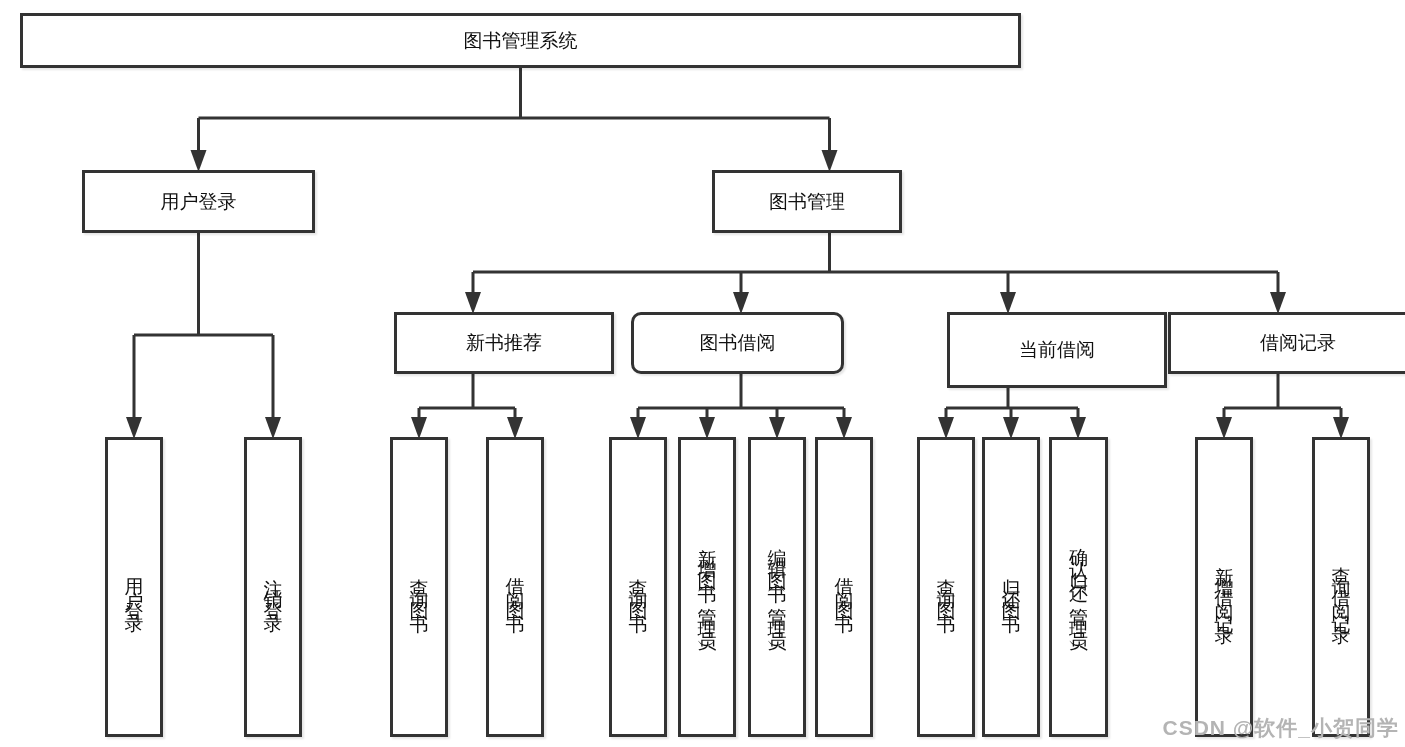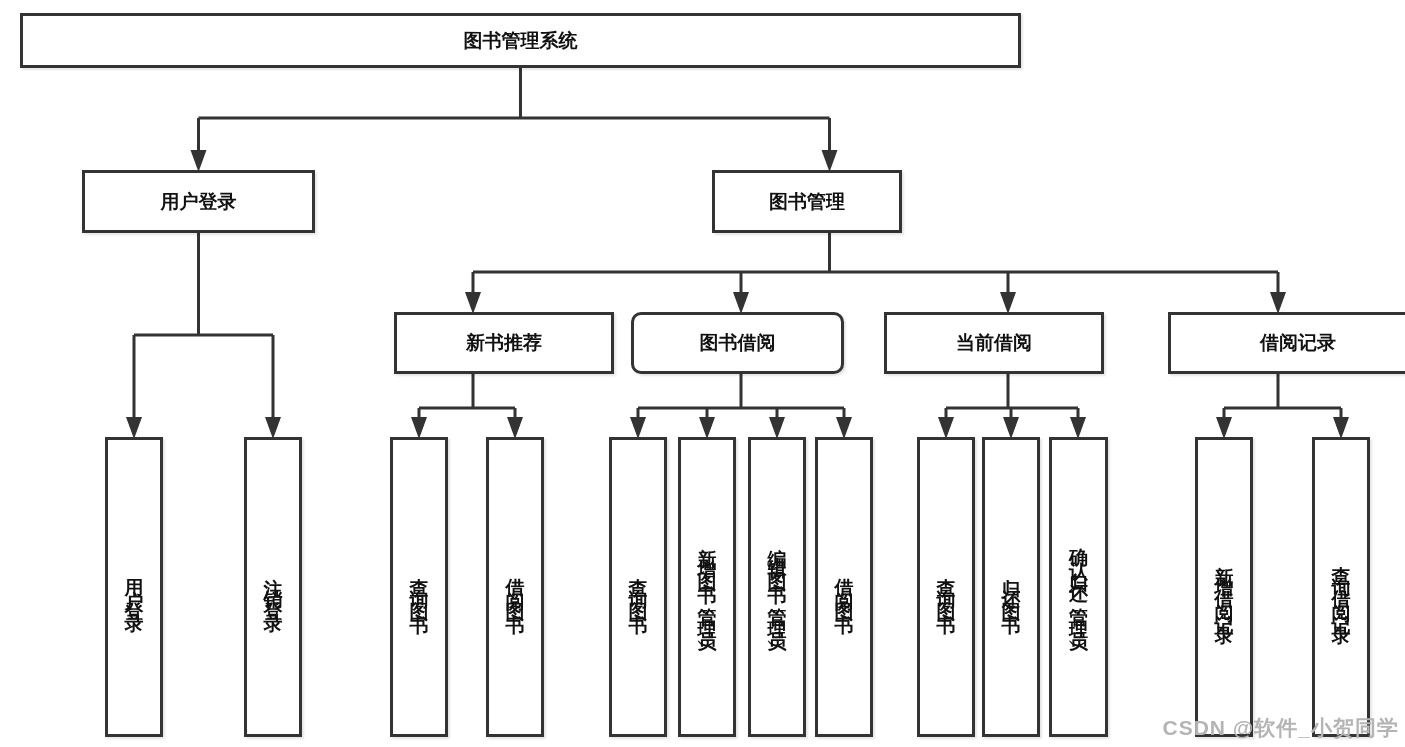--- a/index.html
+++ b/index.html
@@ -17,21 +17,21 @@
   .node {
     position: absolute;
     box-sizing: border-box;
     background: #ffffff;
     border: 3px solid #333333;
     display: flex;
     align-items: center;
     justify-content: center;
     color: #111111;
     font-size: 19px;
-    font-weight: 700;
+    font-weight: 400;
     z-index: 1;
     box-shadow: 2px 2px 2px rgba(0,0,0,0.10);
     text-align: right;
   }
   .node .label { white-space: nowrap; }
   .vnode .label {
     writing-mode: vertical-rl;
     text-orientation: mixed;
     letter-spacing: 12px;
     white-space: nowrap;
@@ -98,21 +98,21 @@
   <div class="node" style="left:712px; top:170px; width:190px; height:63px;">
     <span class="label">图书管理</span>
   </div>
 
   <div class="node" style="left:363px; top:312px; width:220px; height:62px;margin-left:31px;">
     <span class="label">新书推荐</span>
   </div>
   <div class="node" style="left:631px; top:312px; width:213px; height:62px;border-radius:10px;">
     <span class="label">图书借阅</span>
   </div>
-  <div class="node" style="left:884px; top:312px; width:220px; height:62px;">
+  <div class="node" style="left:947px; top:312px; width:220px; height:76px;">
     <span class="label">当前借阅</span>
   </div>
   <div class="node" style="left:1168px; top:312px; width:260px; height:62px;">
     <span class="label">借阅记录</span>
   </div>
 
   <div class="node vnode" style="left:105px; top:437px; width:58px; height:300px;">
     <span class="label">用户登录</span>
   </div>
   <div class="node vnode" style="left:244px; top:437px; width:58px; height:300px;">

